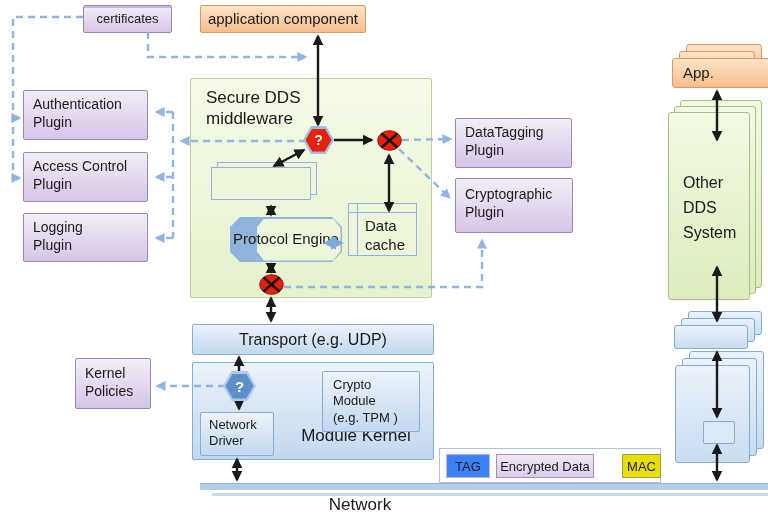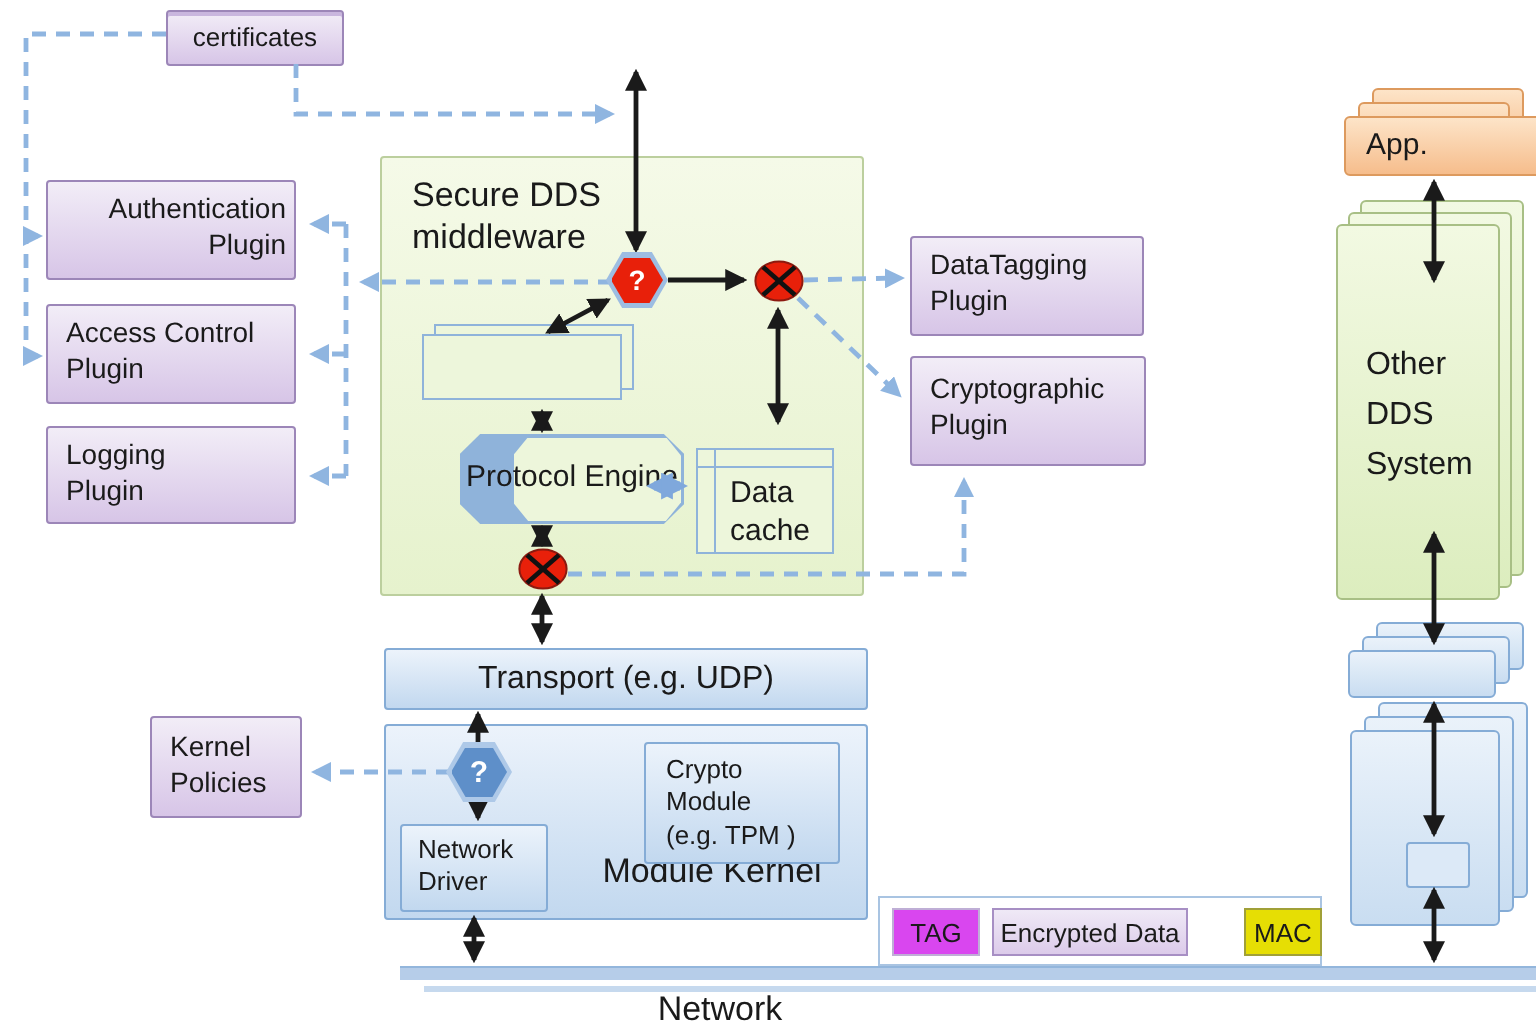--- a/index.html
+++ b/index.html
@@ -32,40 +32,43 @@
 
 <div id="stage">
 
   <div class="box greenbig z1" style="left:190px;top:78px;width:242px;height:220px;"></div>
   <div class="lbl z2" style="left:206px;top:87px;width:150px;font-size:17px;">Secure DDS middleware</div>
 
   <div class="box purple z2" style="left:83px;top:5px;width:89px;height:28px;box-shadow:inset 0 2px 0 #c9b6de;">
     <div class="lbl center" style="left:0;top:0;width:100%;height:100%;font-size:13px;">certificates</div>
   </div>
 
-
-  <div class="box purple z2" style="left:23px;top:90px;width:125px;height:50px;text-align:right;">
+  <div class="box orange z2" style="left:200px;top:5px;width:166px;height:28px;">
+    <div class="lbl center" style="left:0;top:0;width:100%;height:100%;font-size:15px;">application component</div>
+  </div>
+
+  <div class="box purple z2" style="left:23px;top:90px;width:125px;height:50px;">
     <div class="lbl" style="left:9px;top:5px;width:110px;font-size:14px;">Authentication Plugin</div>
   </div>
   <div class="box purple z2" style="left:23px;top:152px;width:125px;height:50px;">
     <div class="lbl" style="left:9px;top:5px;width:112px;font-size:14px;">Access Control Plugin</div>
   </div>
   <div class="box purple z2" style="left:23px;top:213px;width:125px;height:49px;">
     <div class="lbl" style="left:9px;top:5px;width:80px;font-size:14px;">Logging Plugin</div>
   </div>
 
   <div class="box greeninner z2" style="left:217px;top:162px;width:100px;height:33px;"></div>
   <div class="box greeninner z2" style="left:211px;top:167px;width:100px;height:33px;"></div>
 
   <div class="box oct z2" style="left:205px;top:217px;width:112px;height:45px;background:#8fb3da;">
     <div class="oct" style="position:absolute;left:1.5px;top:1.5px;right:1.5px;bottom:1.5px;background:#edf6db;"></div>
     <div class="lbl center" style="left:0;top:0;width:100%;height:100%;font-size:15px;">Protocol Engine</div>
   </div>
 
-  <div class="box greeninner z2" style="left:348px;top:224px;width:69px;height:53px;">
+  <div class="box greeninner z2" style="left:348px;top:203px;width:69px;height:53px;">
     <div style="position:absolute;left:0;top:8px;width:100%;border-top:1.5px solid #8fb3da;"></div>
     <div style="position:absolute;left:8px;top:0;height:100%;border-left:1.5px solid #8fb3da;"></div>
     <div class="lbl" style="left:16px;top:13px;width:48px;font-size:15px;">Data cache</div>
   </div>
 
   <div class="box purple z2" style="left:455px;top:118px;width:117px;height:50px;">
     <div class="lbl" style="left:9px;top:5px;width:100px;font-size:14px;">DataTagging Plugin</div>
   </div>
   <div class="box purple z2" style="left:455px;top:178px;width:118px;height:55px;">
     <div class="lbl" style="left:9px;top:7px;width:108px;font-size:14px;">Cryptographic Plugin</div>
@@ -89,21 +92,21 @@
       <div>Module</div>
       <div>(e.g. TPM )</div>
     </div>
   </div>
 
   <div class="box purple z2" style="left:75px;top:358px;width:76px;height:51px;">
     <div class="lbl" style="left:9px;top:6px;width:64px;font-size:14px;">Kernel Policies</div>
   </div>
 
   <div class="box white z2" style="left:439px;top:448px;width:222px;height:35px;">
-    <div class="box center" style="left:6px;top:5px;width:44px;height:24px;background:#d946ef;border:1.5px solid #bfaed6;font-size:13px;">TAG</div>
+    <div class="box center" style="left:6px;top:5px;width:44px;height:24px;background:#3b82f6;border:1.5px solid #bfaed6;font-size:13px;">TAG</div>
     <div class="box center" style="left:56px;top:5px;width:98px;height:24px;background:linear-gradient(#efe9f6,#dccbea);border:1.5px solid #a78fc4;font-size:13px;">Encrypted Data</div>
     <div class="box center yellow" style="left:182px;top:5px;width:39px;height:24px;font-size:13px;">MAC</div>
   </div>
 
   <div class="box z1" style="left:200px;top:483px;width:568px;height:7px;background:#b6cde9;border-top:1px solid #93b6dc;"></div>
   <div class="box z1" style="left:212px;top:493px;width:556px;height:3px;background:#c6d9ee;"></div>
   <div class="lbl z2" style="left:300px;top:494px;width:120px;text-align:center;font-size:17px;">Network</div>
 
   <div class="box orangestack z1" style="left:686px;top:44px;width:76px;height:30px;"></div>
   <div class="box orangestack z2" style="left:679px;top:51px;width:76px;height:30px;"></div>

